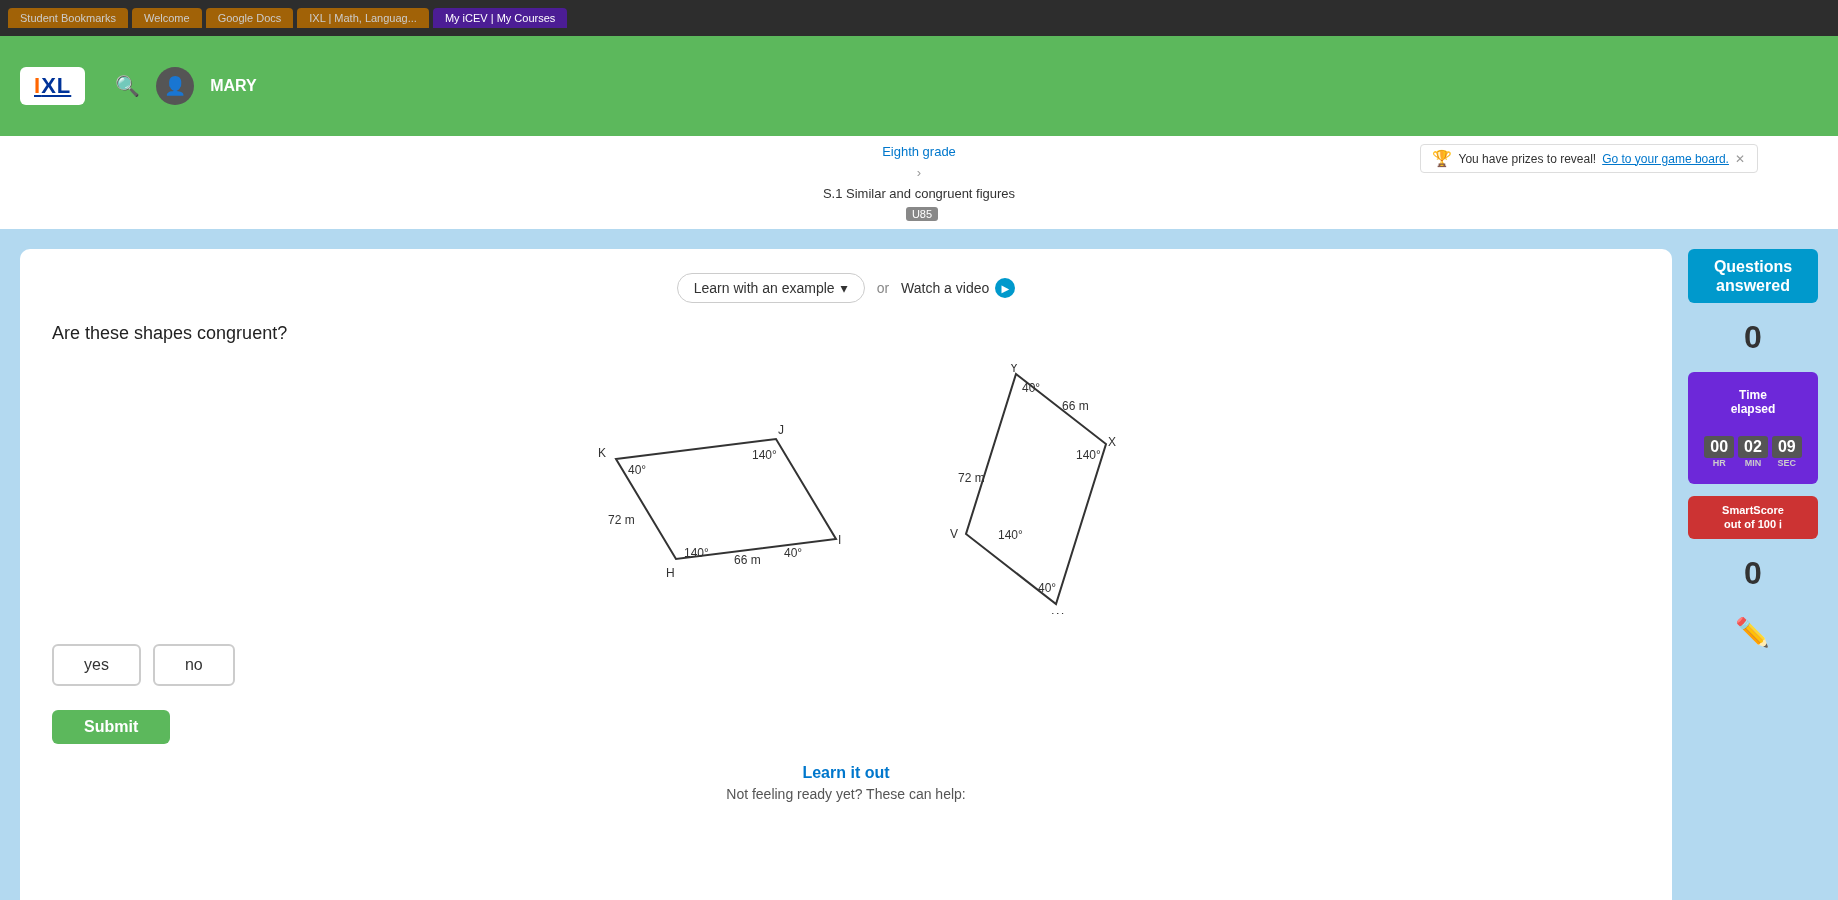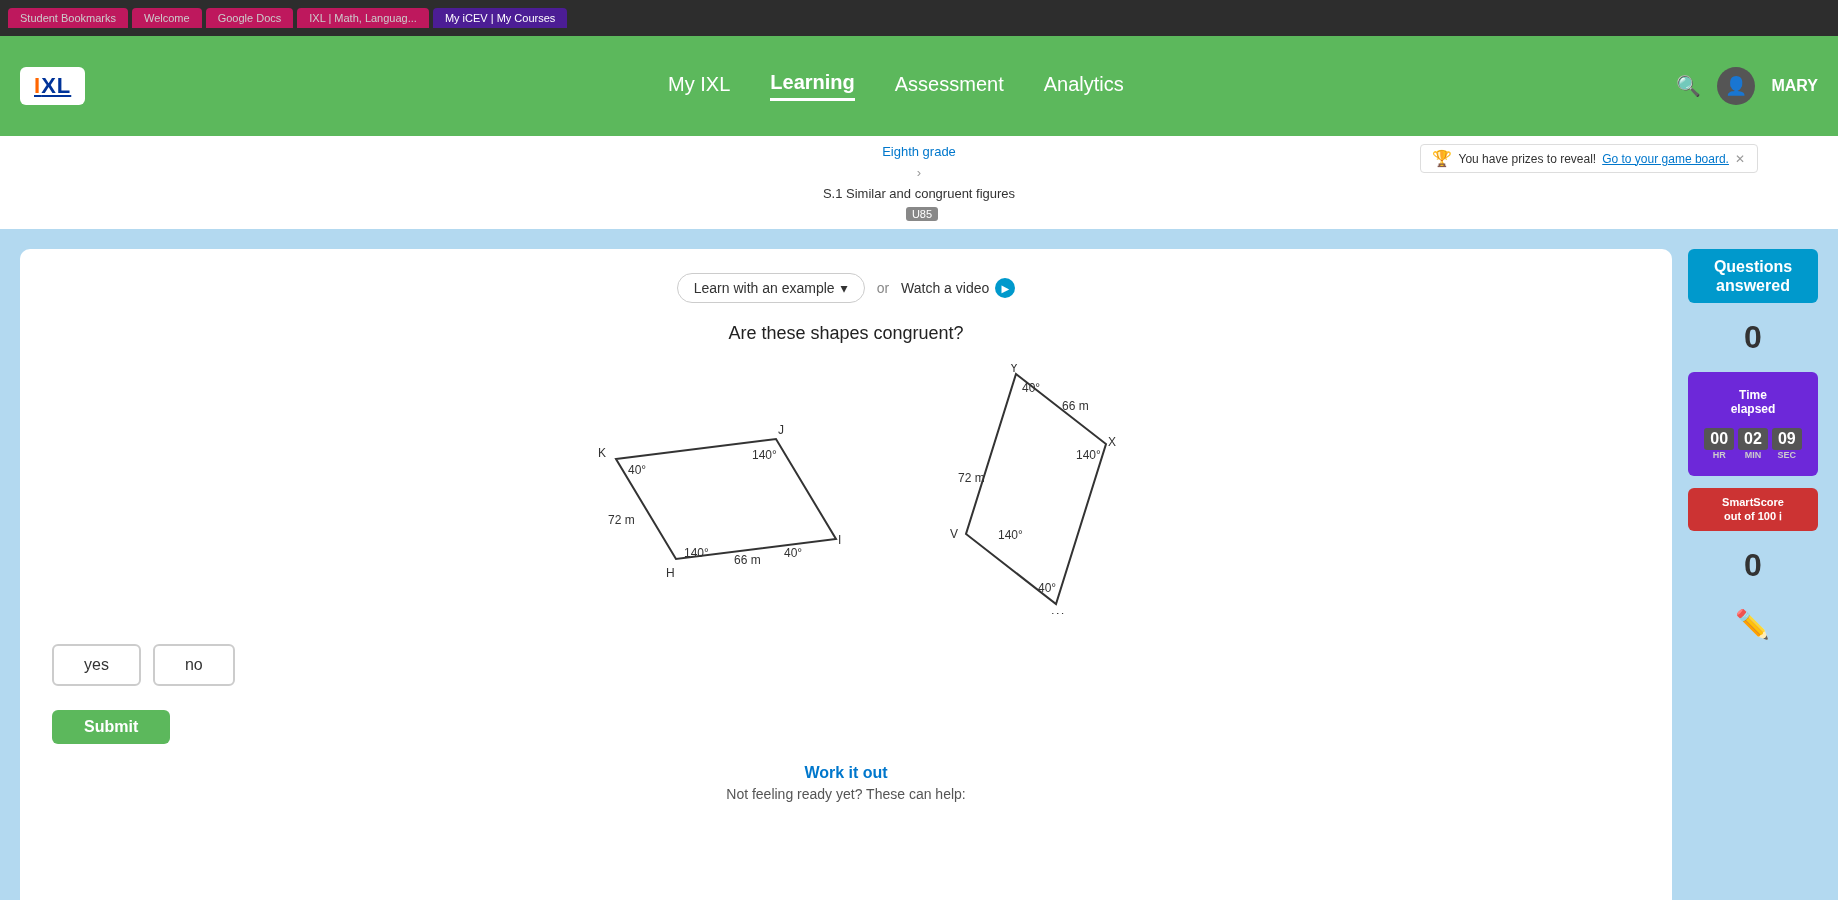--- a/index.html
+++ b/index.html
@@ -15,21 +15,21 @@
       gap: 8px;
     }
     .tab-bar {
       display: flex;
       align-items: center;
       gap: 4px;
       font-size: 11px;
       color: #ccc;
     }
     .tab {
-      background: #be185d;
+      background: #a16207;
       padding: 4px 12px;
       border-radius: 4px 4px 0 0;
       color: #ccc;
       font-size: 11px;
       white-space: nowrap;
     }
     .tab.active { background: #4c1d95; color: #fff; }
 
     
     .ixl-page {
@@ -204,21 +204,20 @@
       color: white;
       font-size: 10px;
     }
 
     
     .question-text {
       font-size: 18px;
       color: #222;
       margin-bottom: 20px;
       font-weight: 500;
-      text-align: center;
     }
 
     
     .shapes-area {
       display: flex;
       justify-content: center;
       align-items: center;
       gap: 60px;
       margin: 20px 0 30px;
     }
@@ -294,21 +293,21 @@
       padding: 16px 12px;
       text-align: center;
       width: 100%;
       font-size: 12px;
       font-weight: bold;
     }
     .time-display {
       display: flex;
       gap: 4px;
       justify-content: center;
-      margin-top: 12px;
+      margin-top: 20px;
     }
     .time-seg { text-align: center; }
     .time-num {
       background: #555;
       color: white;
       border-radius: 3px;
       padding: 2px 6px;
       font-size: 16px;
       font-weight: bold;
     }
@@ -354,26 +353,20 @@
     <div class="tab">IXL | Math, Languag...</div>
     <div class="tab active">My iCEV | My Courses</div>
   </div>
 </div>
 
 <div class="ixl-page">
 
   <div class="ixl-header">
     <div class="ixl-logo">
       <span style="color:#ff6600">I</span><span style="color:#003399">XL</span>
-    </div>
-    <div class="nav-links">
-      <span class="nav-link">My IXL</span>
-      <span class="nav-link active">Learning</span>
-      <span class="nav-link">Assessment</span>
-      <span class="nav-link">Analytics</span>
     </div>
     <div class="header-right">
       <span class="search-icon-btn">🔍</span>
       <div class="user-avatar">👤</div>
       <span class="user-name">MARY</span>
     </div>
   </div>
 
   <div class="breadcrumb-bar">
     <span class="breadcrumb-link">Eighth grade</span>
@@ -454,21 +447,21 @@
       <div class="answer-buttons">
         <button class="answer-btn">yes</button>
         <button class="answer-btn">no</button>
       </div>
 
       
       <button class="submit-btn">Submit</button>
 
       
       <div class="work-out">
-        <div class="work-out-title">Work it out</div>
+        <div class="work-out-title">Learn it out</div>
         <div class="work-out-subtitle">Not feeling ready yet? These can help:</div>
       </div>
 
     </div>
 
     <div class="right-sidebar">
 
       <div class="qa-box">
         <div style="font-size:16px;line-height:1.2;">Questions<br>answered</div>
       </div>

